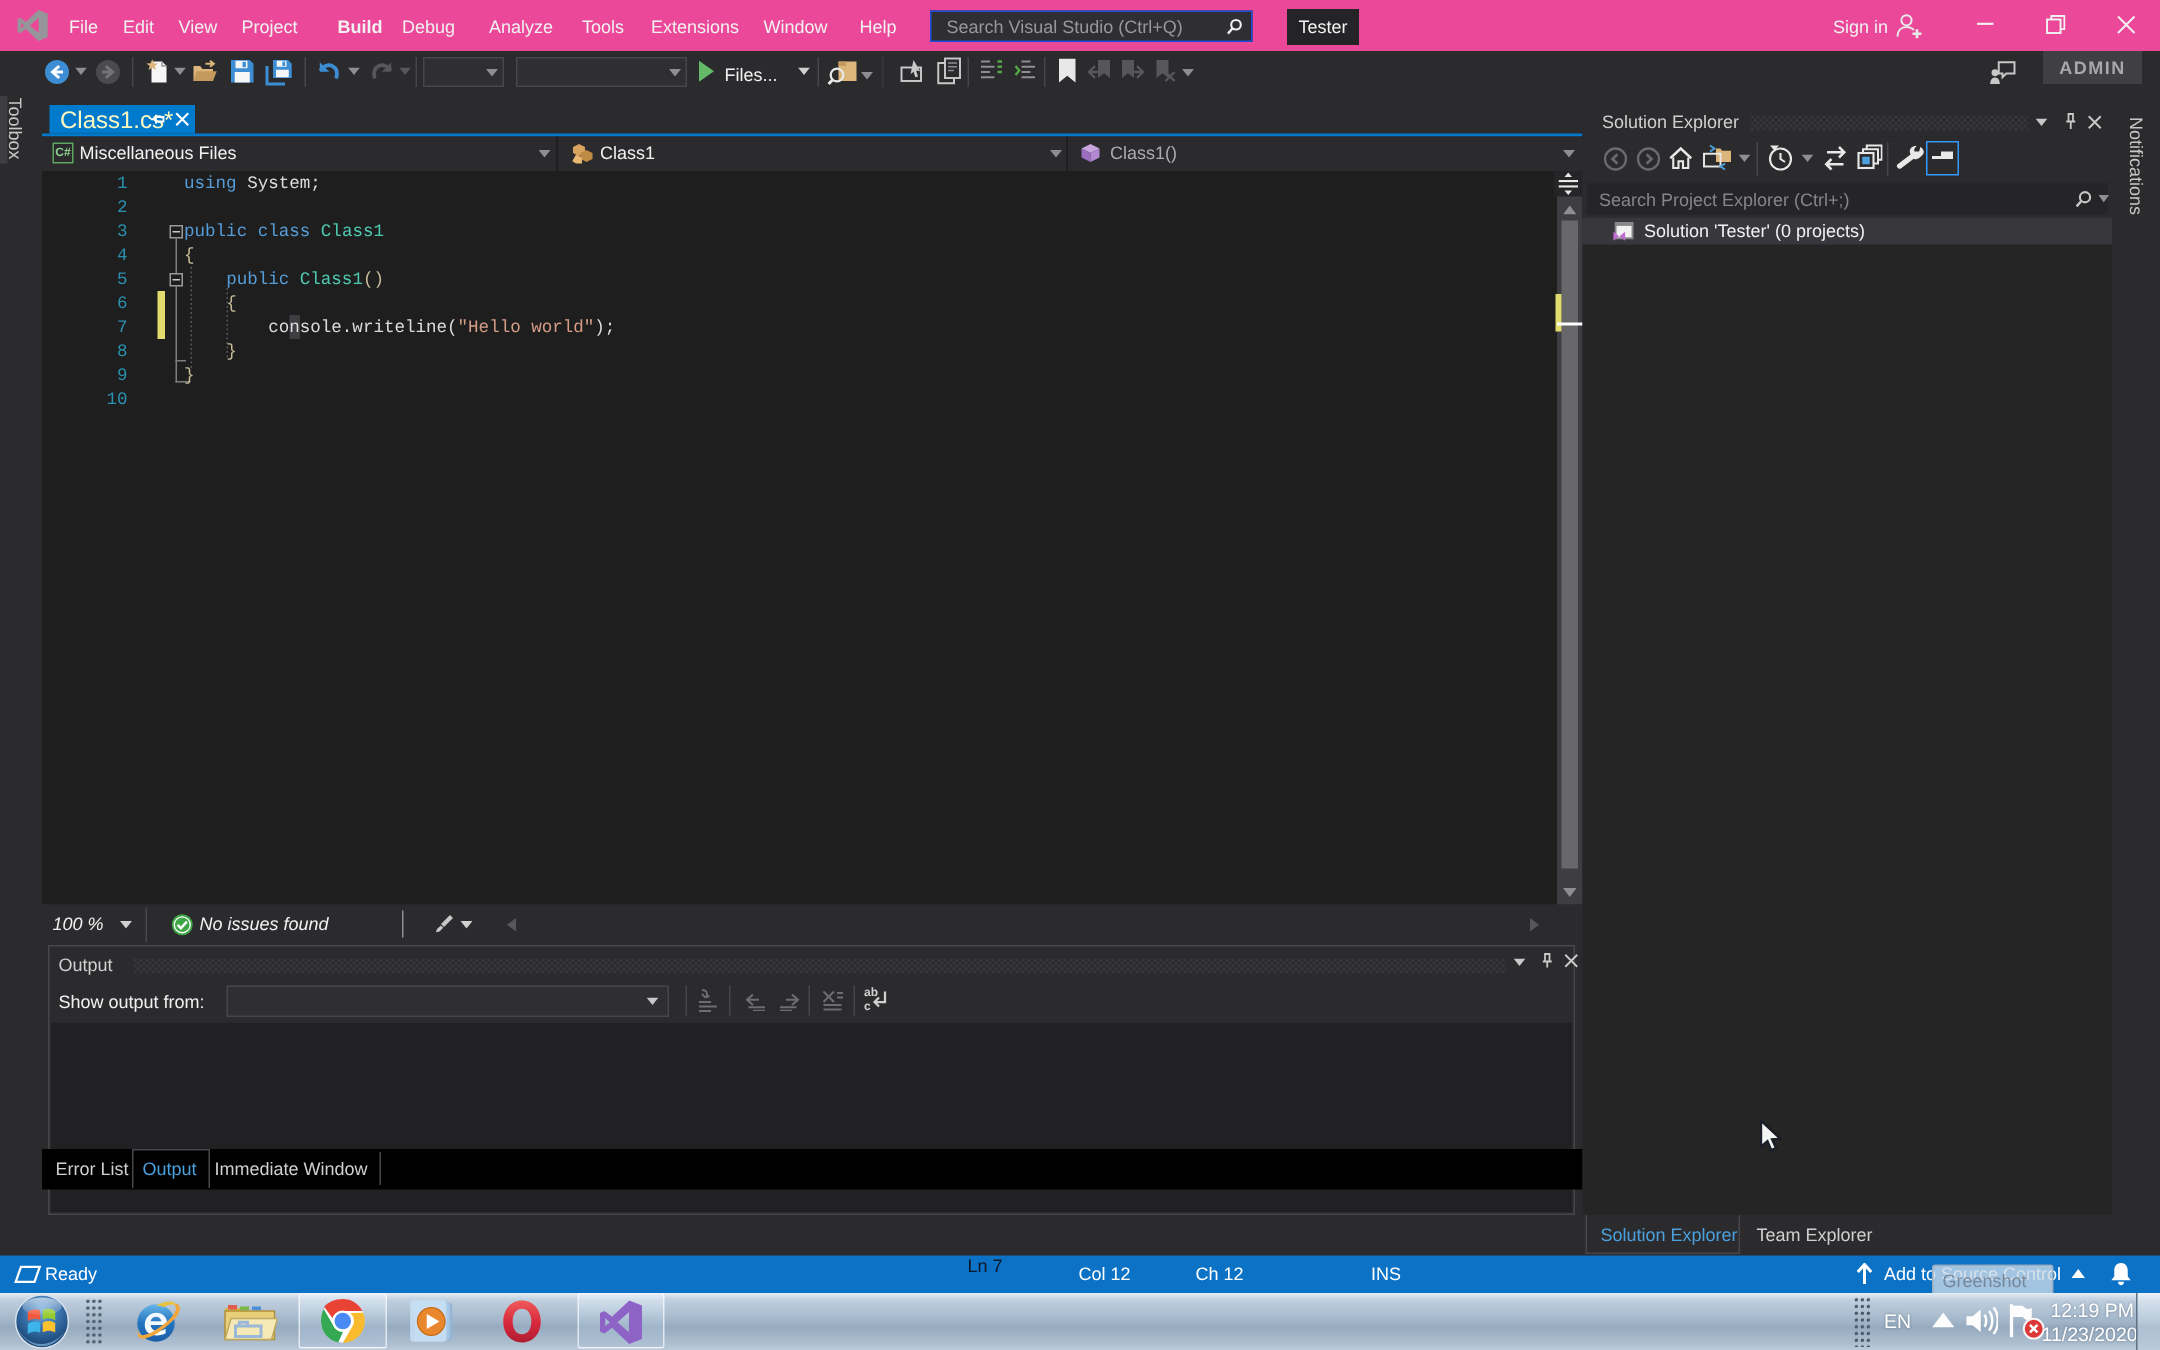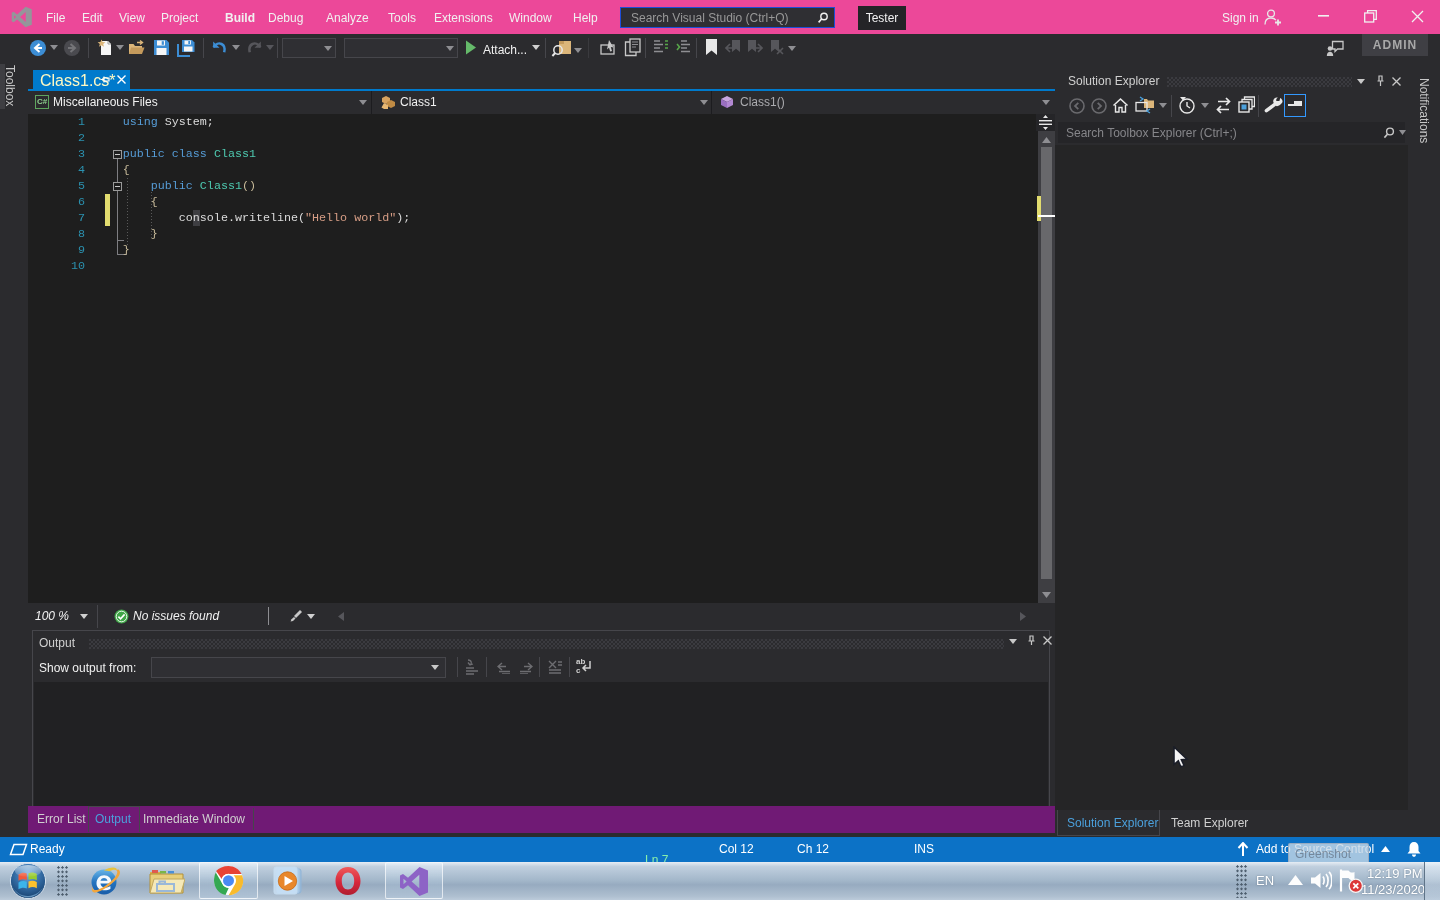--- a/index.html
+++ b/index.html
@@ -134,21 +134,21 @@
 
   <div class="abs" style="left:344px;top:4px;width:114px;height:20px;background:#2f2f33;border:1px solid #46464b;box-sizing:border-box;">
     <svg class="abs" style="right:3px;top:7px;" width="8" height="5" viewBox="0 0 8 5">
           <path d="M0 0 L8 0 L4 5 Z" fill="#8e8e92"></path>
         </svg>
   </div>
 
   <svg class="abs" style="left:465px;top:6px;" width="12" height="15" viewBox="0 0 12 15">
         <path d="M1 0.5 L11 7.5 L1 14.5 Z" fill="#65ba6a"></path>
       </svg>
-  <span class="abs t12" style="left:483px;top:9px;">Attach...</span>
+  <span class="abs t12" style="left:483px;top:9px;">Files...</span>
   <svg class="abs" style="left:532px;top:11px;" width="8" height="5" viewBox="0 0 8 5">
         <path d="M0 0 L8 0 L4 5 Z" fill="#d0d0d0"></path>
       </svg>
   <div class="abs" style="left:545px;top:4px;width:1px;height:20px;background:#46464b;"></div>
 
   <svg class="abs" style="left:551px;top:4px;" width="22" height="20" viewBox="0 0 22 20">
     <rect x="8" y="3" width="12" height="13" fill="#dcb67a"></rect>
     <rect x="8" y="3" width="5" height="3" fill="#c49a5c"></rect>
     <circle cx="7" cy="12" r="4.2" fill="none" stroke="#e8e8e8" stroke-width="1.5"></circle>
     <line x1="4.2" y1="15" x2="1.4" y2="18" stroke="#e8e8e8" stroke-width="2"></line>
@@ -381,21 +381,21 @@
     <div class="abs" style="left:536px;top:26px;width:1px;height:20px;background:#46464b;"></div>
     <svg class="abs" style="left:543px;top:26px;" width="17" height="18" viewBox="0 0 17 18">
       <text x="0" y="7" font-size="8" font-weight="bold" fill="#d0d0d0" font-family="Liberation Sans">ab</text>
       <text x="0" y="16" font-size="8" font-weight="bold" fill="#d0d0d0" font-family="Liberation Sans">c</text>
       <path d="M14 4 L14 11 L8 11 M10 8 L7 11 L10 14" stroke="#d0d0d0" stroke-width="1.5" fill="none"></path>
     </svg>
 
     <div class="abs" style="left:1px;top:51px;width:1014px;height:126px;background:#212123;"></div>
   </div>
 
-  <div class="abs" style="left:0;top:704px;width:1027px;height:27px;background:#701a75;margin-top:40px;">
+  <div class="abs" style="left:0;top:704px;width:1027px;height:27px;background:#000000;">
     <span class="abs" style="left:9px;top:6px;font-size:12px;color:#d0d0d0;">Error List</span>
     <div class="abs" style="left:60px;top:0px;width:52px;height:26px;border:1px solid #46464b;border-bottom:none;box-sizing:border-box;"></div>
     <span class="abs" style="left:67px;top:6px;font-size:12px;color:#4ba0dc;">Output</span>
     <span class="abs" style="left:115px;top:6px;font-size:12px;color:#d0d0d0;">Immediate Window</span>
     <div class="abs" style="left:225px;top:2px;width:1px;height:22px;background:#46464b;"></div>
   </div>
 </div>
 
 <div class="abs" id="rightpanel" style="left:1055px;top:62px;width:353px;height:775px;background:#252526;">
 
@@ -459,49 +459,57 @@
       <path d="M17.8 5.2 C18.5 3.7 16.9 1.6 15.2 1.1 L14.8 4.2 L11.8 4.6 C10.9 3 11.9 1.5 12.8 0.9 C10.4 0.6 8.4 2.6 8.6 4.9 C8.7 5.7 9 6.3 9.4 6.9 L2 14.3 C1.2 15.1 1.2 16 2 16.8 C2.8 17.6 3.7 17.6 4.5 16.8 L11.9 9.4 C13.9 10.6 16.8 7.3 17.8 5.2 Z" fill="#e8e8e8" transform="rotate(8 9 9)"></path>
     </svg>
     <div class="abs" style="left:229px;top:3px;width:22px;height:23px;border:1px solid #3399ff;box-sizing:border-box;">
       <div class="abs" style="left:3px;top:9px;width:14px;height:1.5px;background:#e8e8e8;"></div>
       <div class="abs" style="left:9px;top:6px;width:8px;height:5px;background:#e8e8e8;"></div>
     </div>
   </div>
 
   <div class="abs" style="left:0;top:59px;width:353px;height:24px;background:#2b2b2e;">
     <div class="abs" style="left:3px;top:1px;width:347px;height:21px;background:#252528;">
-      <span class="abs" style="left:8px;top:4px;font-size:12px;color:#86868a;">Search Toolbox Explorer (Ctrl+;)</span>
+      <span class="abs" style="left:8px;top:4px;font-size:12px;color:#86868a;">Search Project Explorer (Ctrl+;)</span>
       <svg class="abs" style="left:324px;top:4px;" width="14" height="14" viewBox="0 0 14 14">
         <circle cx="8" cy="5.5" r="3.4" fill="none" stroke="#c8c8c8" stroke-width="1.4"></circle>
         <line x1="5.4" y1="8.2" x2="2.4" y2="11.6" stroke="#c8c8c8" stroke-width="1.6"></line>
       </svg>
       <svg class="abs" style="left:341px;top:8px;" width="7" height="5" viewBox="0 0 7 5">
             <path d="M0 0 L7 0 L3.5 5 Z" fill="#8e8e92"></path>
           </svg>
     </div>
   </div>
 
+  <div class="abs" style="left:0;top:83px;width:353px;height:18px;background:#38383c;">
+    <svg class="abs" style="left:20px;top:2px;" width="15" height="14" viewBox="0 0 15 14">
+      <rect x="1.5" y="1" width="12.5" height="11.5" fill="#88888c"></rect>
+      <rect x="2.7" y="3.6" width="10" height="7.6" fill="#f1f1f1"></rect>
+      <path d="M1.2 4.5 L5 7.5 L1.2 10.5 Z M9 4.5 L5.2 7.5 L9 10.5 Z" fill="#c06cd0" transform="translate(-0.6,3)"></path>
+    </svg>
+    <span class="abs" style="left:41px;top:2px;font-size:12px;color:#f1f1f1;">Solution 'Tester' (0 projects)</span>
+  </div>
 
   <div class="abs" style="left:0;top:748px;width:353px;height:27px;background:#2b2b2e;">
     <div class="abs" style="left:2px;top:0px;width:103px;height:26px;border:1px solid #46464b;border-top:none;box-sizing:border-box;"></div>
     <span class="abs" style="left:12px;top:6px;font-size:12px;color:#4ba0dc;">Solution Explorer</span>
     <span class="abs" style="left:116px;top:6px;font-size:12px;color:#d0d0d0;">Team Explorer</span>
   </div>
 </div>
 
 <div class="abs" id="notifstrip" style="left:1408px;top:62px;width:32px;height:775px;background:#2b2b2e;">
   <span class="abs" style="left:9px;top:16px;font-size:12px;color:#c8c8c8;writing-mode:vertical-rl;">Notifications</span>
 </div>
 
 <div class="abs" id="statusbar" style="left:0;top:837px;width:1440px;height:25px;background:#0c72c6;">
   <svg class="abs" style="left:9px;top:6px;" width="19" height="13" viewBox="0 0 19 13">
     <path d="M5 1.5 L17.5 1.5 L14 11.5 L1.5 11.5 Z" fill="none" stroke="#fff" stroke-width="1.5"></path>
   </svg>
   <span class="abs" style="left:30px;top:5px;font-size:12px;color:#fff;">Ready</span>
-  <span class="abs" style="left:645px;top:16px;font-size:12px;color:#86efac;">Ln 7</span>
+  <span class="abs" style="left:645px;top:0;font-size:12px;color:#0f172a;">Ln 7</span>
   <span class="abs" style="left:719px;top:5px;font-size:12px;color:#fff;">Col 12</span>
   <span class="abs" style="left:797px;top:5px;font-size:12px;color:#fff;text-align:right;">Ch 12</span>
   <span class="abs" style="left:914px;top:5px;font-size:12px;color:#fff;">INS</span>
   <svg class="abs" style="left:1237px;top:5px;" width="12" height="15" viewBox="0 0 12 15">
     <path d="M6 1 L6 14 M1.5 6 L6 1 L10.5 6" fill="none" stroke="#fff" stroke-width="2"></path>
   </svg>
   <span class="abs" style="left:1256px;top:5px;font-size:12px;color:#fff;">Add to Source Control</span>
   <svg class="abs" style="left:1381px;top:9px;" width="9" height="6" viewBox="0 0 9 6">
         <path d="M0 6 L9 6 L4.5 0 Z" fill="#fff"></path>
       </svg>

